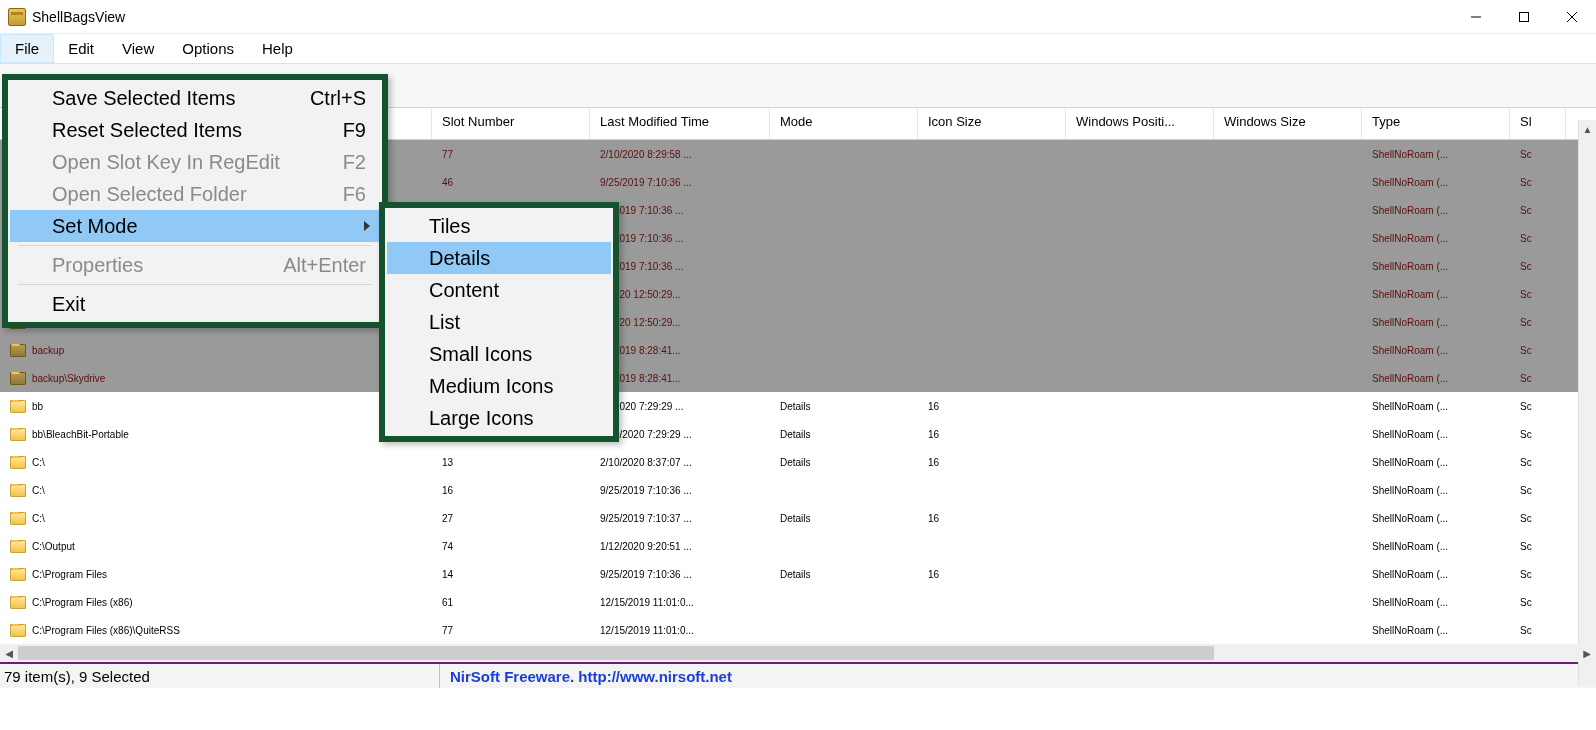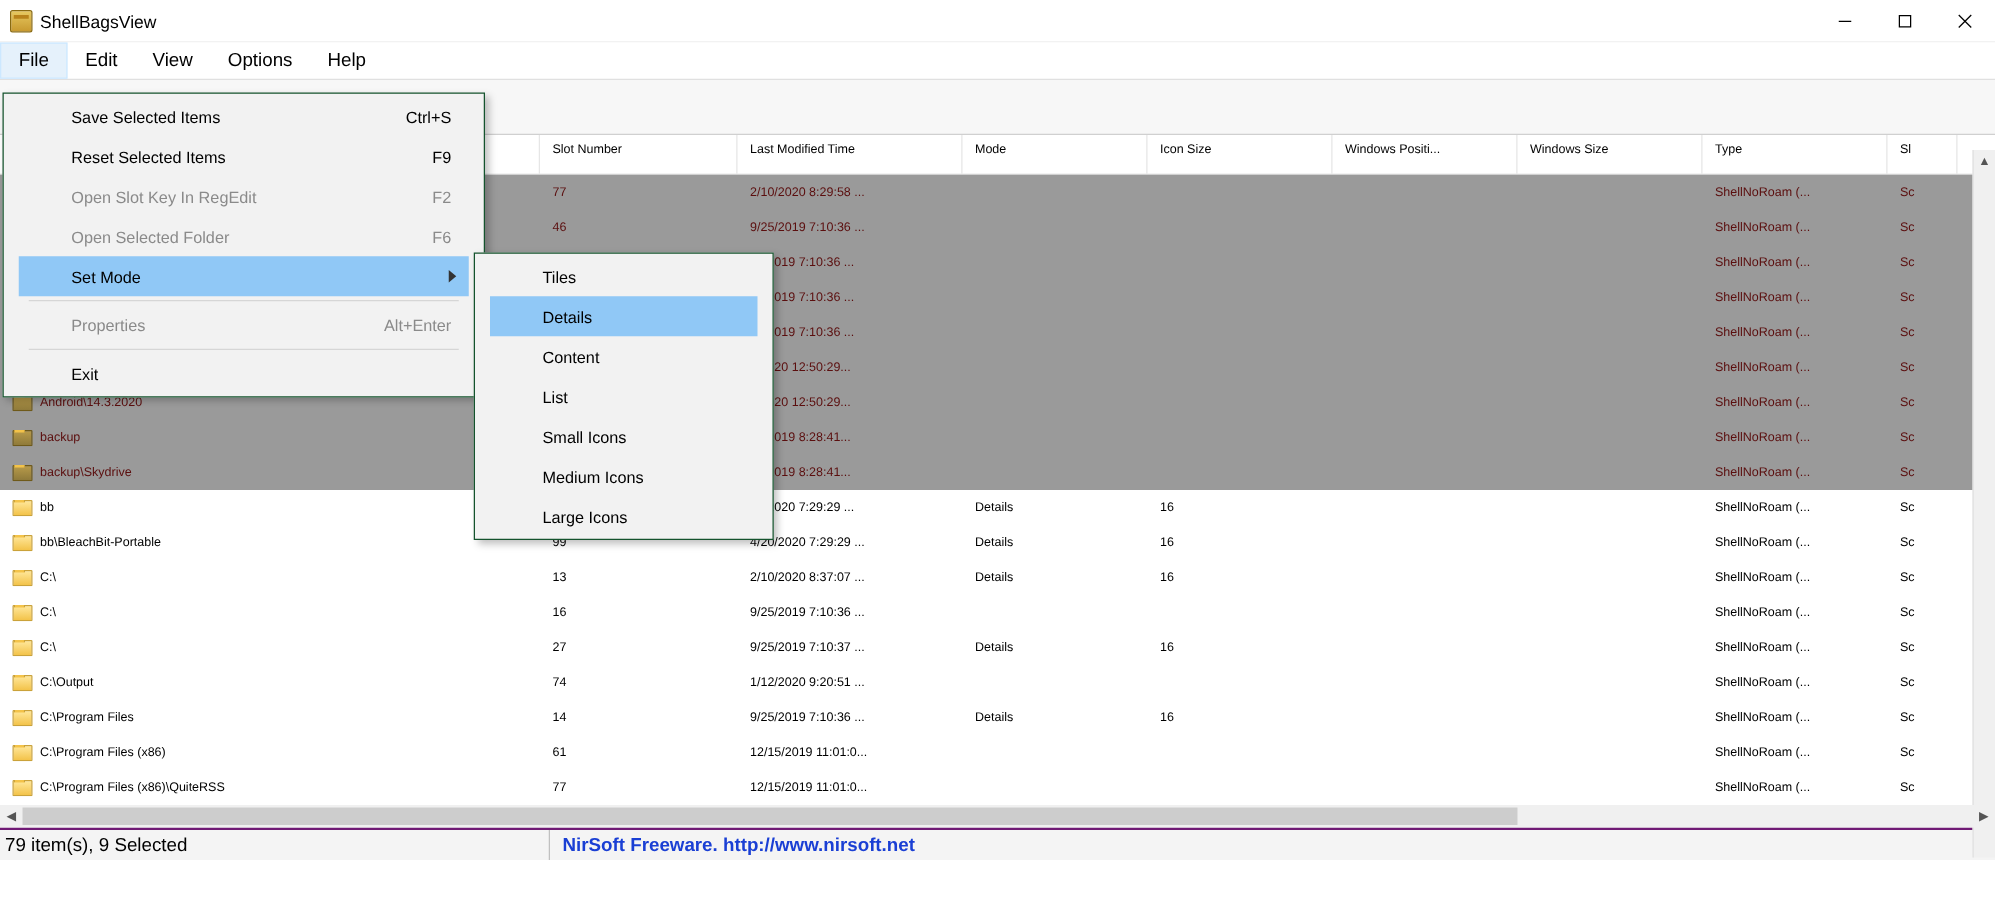--- a/index.html
+++ b/index.html
@@ -71,21 +71,21 @@
     height: 44px;
     border-bottom: 1px solid #d0d0d0;
     background: #f7f7f7;
   }
   
   .table-header {
     height: 32px;
     display: flex;
     border-bottom: 1px solid #d0d0d0;
     background: #fff;
-    font-size: 10px;
+    font-size: 13px;
   }
   .th {
     border-right: 1px solid #e6e6e6;
     padding: 6px 10px;
     white-space: nowrap;
     overflow: hidden;
     text-overflow: ellipsis;
   }
   .col-name    { width: 432px; padding-left: 10px; }
   .col-slot    { width: 158px; text-align: left; }
@@ -128,25 +128,25 @@
     border-radius:1px 1px 0 0;
   }
   .row.selected .folder-icon {
     background: linear-gradient(#b79a4a,#8f7a3a);
     border-color:#6f5a1a;
   }
   
   .dropdown {
     position: absolute;
     background: #f2f2f2;
-    border: 1px solid #14532d;
+    border: 6px solid #14532d;
     box-shadow: 3px 3px 6px rgba(0,0,0,0.25);
     z-index: 100;
-    font-size: 13px;
-    padding: 2px 12px;
+    font-size: 20px;
+    padding: 2px 2px;
   }
   .dd-item {
     display: flex;
     align-items: center;
     height: 32px;
     padding: 0 14px 0 42px;
     position: relative;
   }
   .dd-item.dis { color:#8a8a8a;text-align:right; }
   .dd-item.hl { background:#90c8f6; }

